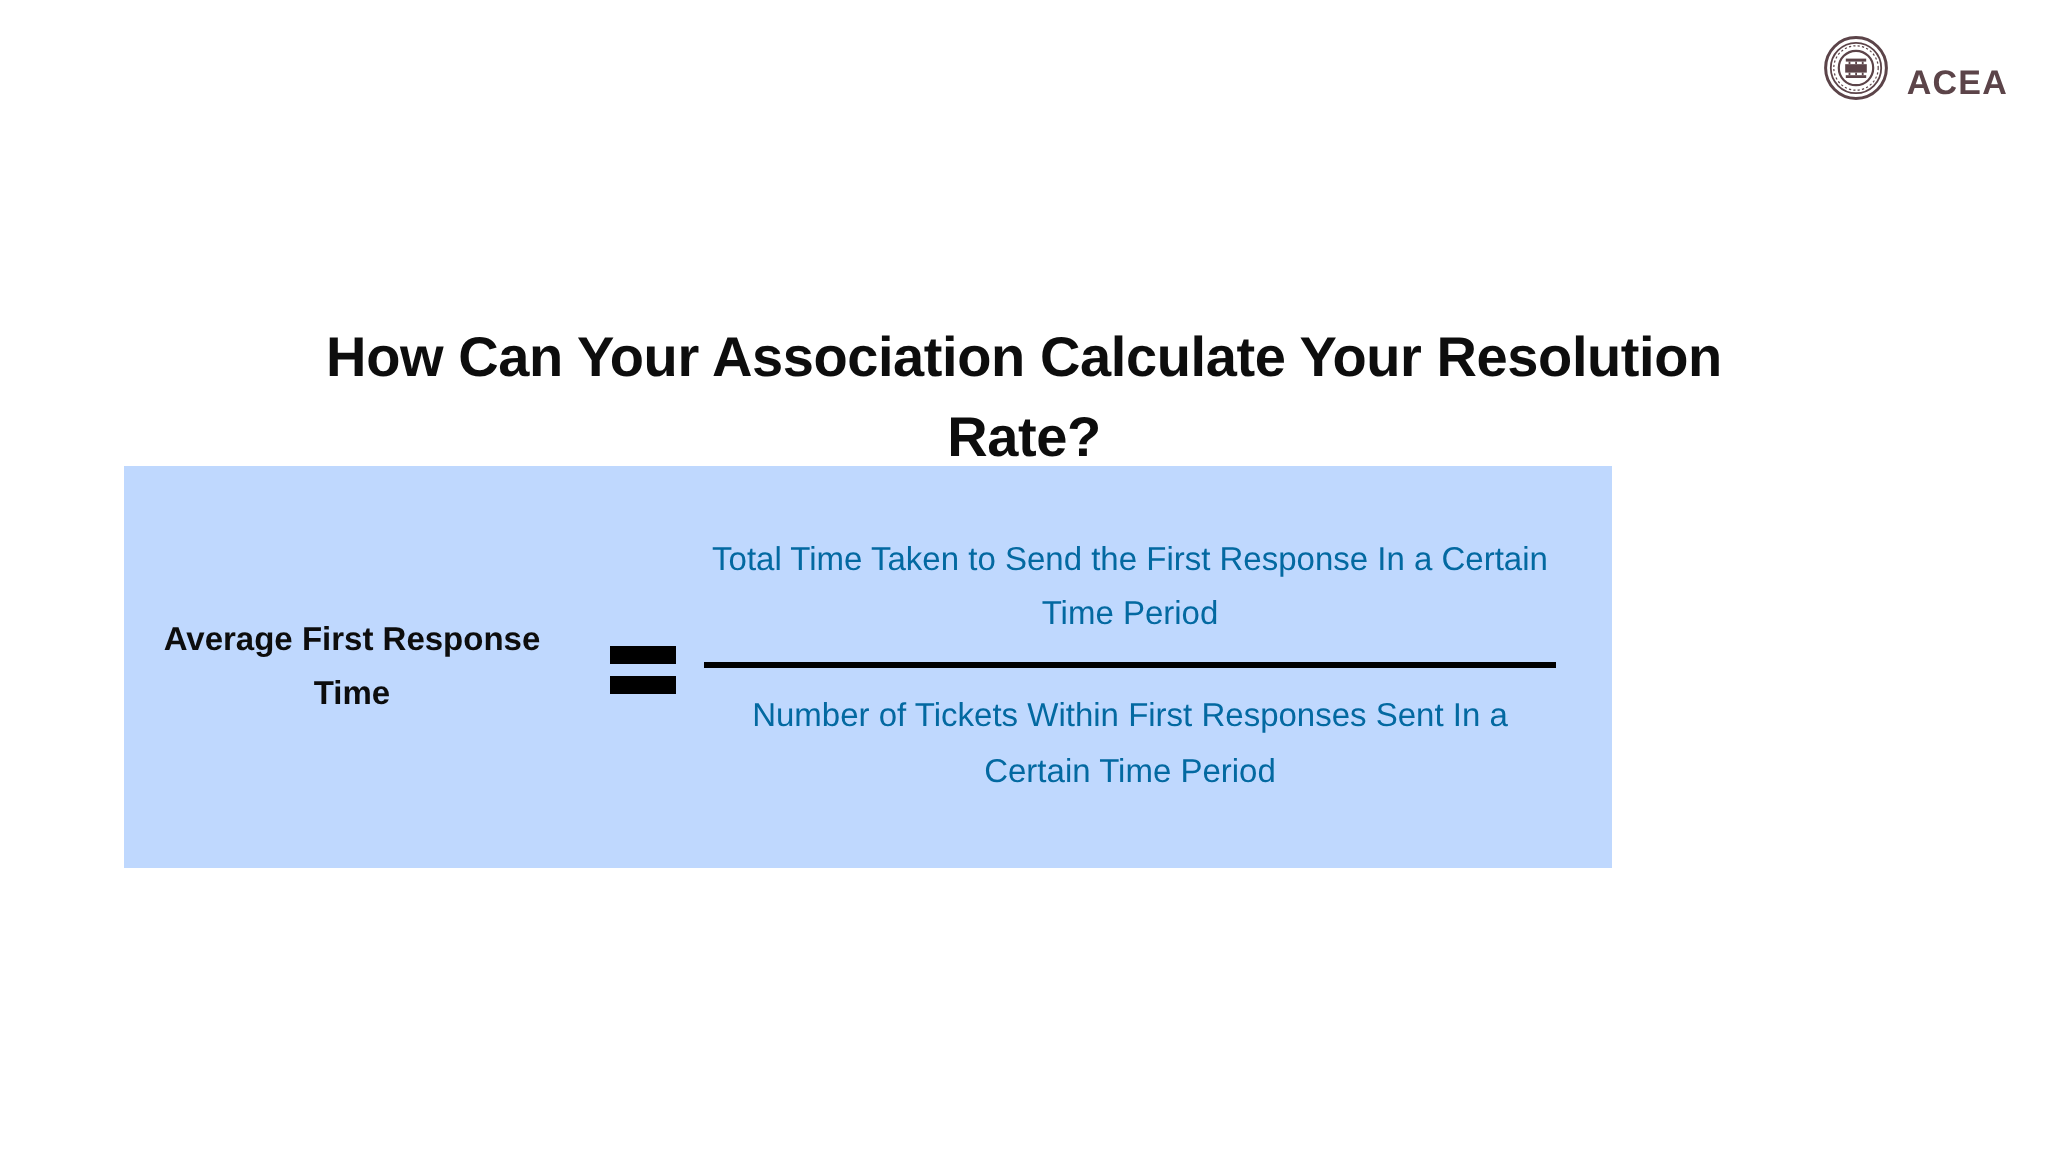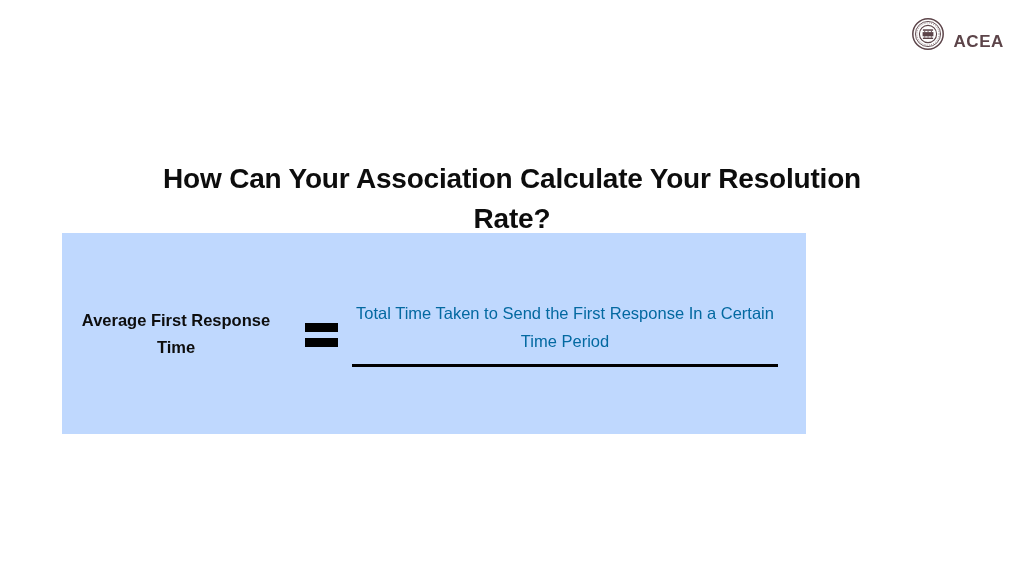--- a/index.html
+++ b/index.html
@@ -143,15 +143,16 @@
   <div id="formula-left-term">Average First Response Time</div>
 
   <div id="equals-sign">
     <span class="eq-bar"></span>
     <span class="eq-bar"></span>
   </div>
 
   <div id="fraction">
     <div id="fraction-numerator" class="fraction-part">Total Time Taken to Send the First Response In a Certain Time Period</div>
     <div id="fraction-bar"></div>
+    <div id="fraction-denominator" class="fraction-part">Number of Tickets Within First Responses Sent In a Certain Time Period</div>
   </div>
 
 </div>
 
 </body></html>

